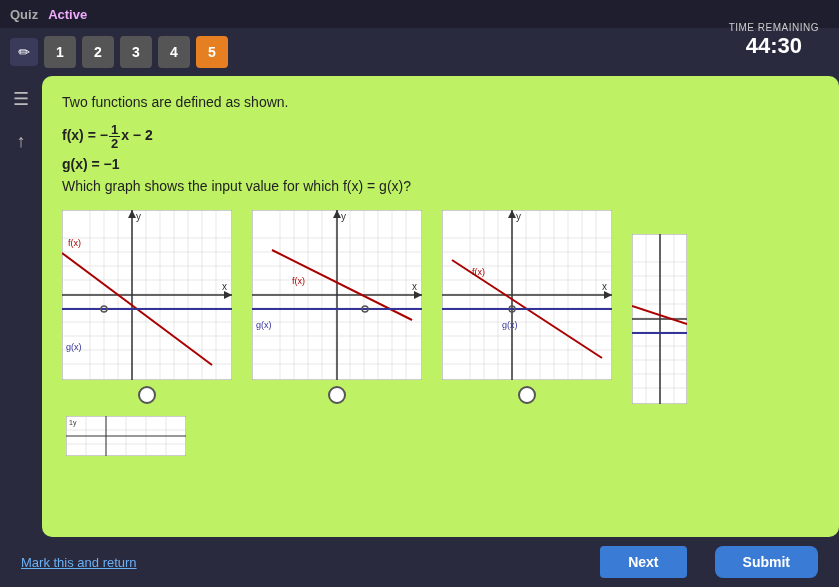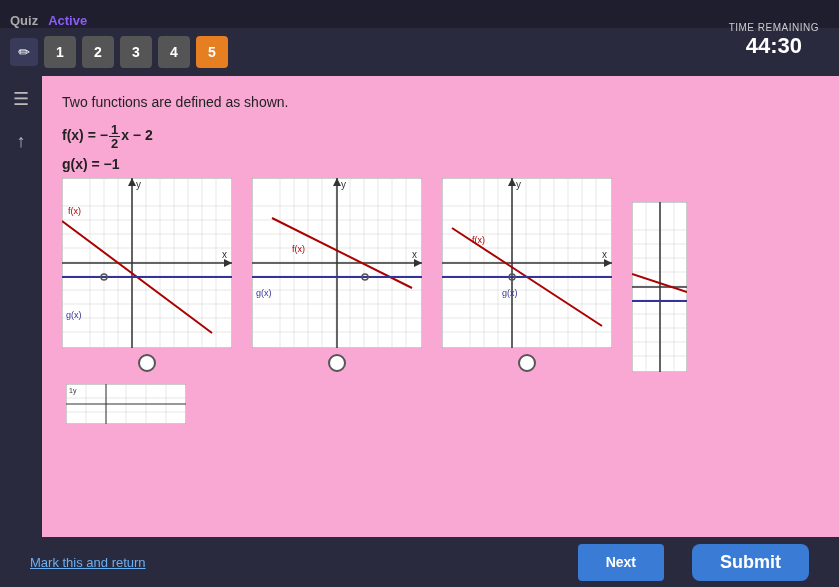--- a/index.html
+++ b/index.html
@@ -8,35 +8,35 @@
       height: 587px;
       background: #2a2a3e;
       font-family: Arial, sans-serif;
       overflow: hidden;
       position: relative;
     }
 
     
     .top-bar {
       display: flex;
-      align-items: flex-end;
+      align-items: center;
       height: 28px;
       background: #1e1e2e;
       padding: 0 10px;
       gap: 10px;
     }
 
     .top-bar-quiz {
       color: #aaa;
       font-size: 13px;
       font-weight: bold;
     }
 
     .top-bar-active {
-      color: #8b5cf6;
+      color: #f0abfc;
       font-size: 13px;
       font-weight: bold;
     }
 
     
     .time-remaining {
       position: absolute;
       top: 4px;
       right: 20px;
       text-align: center;
@@ -117,23 +117,24 @@
       cursor: pointer;
     }
 
     
     .main-content {
       position: absolute;
       left: 42px;
       top: 76px;
       right: 0;
       bottom: 50px;
-      background: #f9a8d4;
+      background: #bef264;
       overflow-y: auto;
       padding: 16px 20px;
+      border-radius: 10px;
     }
 
     .question-text {
       font-size: 14px;
       color: #222;
       margin-bottom: 10px;
       line-height: 1.5;
     }
 
     .function-line {
@@ -177,21 +178,21 @@
     .bottom-bar {
       position: absolute;
       bottom: 0;
       left: 0;
       right: 0;
       height: 50px;
       background: #2a2a3e;
       display: flex;
       align-items: center;
       justify-content: space-between;
-      padding: 0 30px;
+      padding: 0 21px;
     }
 
     .mark-return-link {
       color: #6ab0f5;
       font-size: 13px;
       text-decoration: underline;
       cursor: pointer;
     }
 
     .bottom-buttons {
@@ -209,21 +210,21 @@
       font-weight: bold;
       cursor: pointer;
     }
 
     .btn-submit {
       background: #3a7bd5;
       color: #fff;
       border: none;
       padding: 8px 28px;
       border-radius: 8px;
-      font-size: 18px;
+      font-size: 14px;
       font-weight: bold;
       cursor: pointer;
     }
 
     
     .graph-svg {
       width: 170px;
       height: 170px;
     }
 
@@ -273,20 +274,21 @@
     f(x) = −<span class="fraction">
         <span class="num">1</span>
         <span class="den">2</span>
       </span>x − 2
   </p>
 
   <p class="function-line">
     g(x) = −1
   </p>
 
+  <p class="prompt-text">Which graph shows the input value for which f(x) = g(x)?</p>
 
   <div class="graphs-row">
 
     <div class="graph-option">
       <svg class="graph-svg" viewBox="0 0 170 170">
 
         <rect width="170" height="170" fill="white" stroke="#999" stroke-width="1"></rect>
 
         <g stroke="#ccc" stroke-width="0.5">
           <line x1="0" y1="28" x2="170" y2="28"></line>

